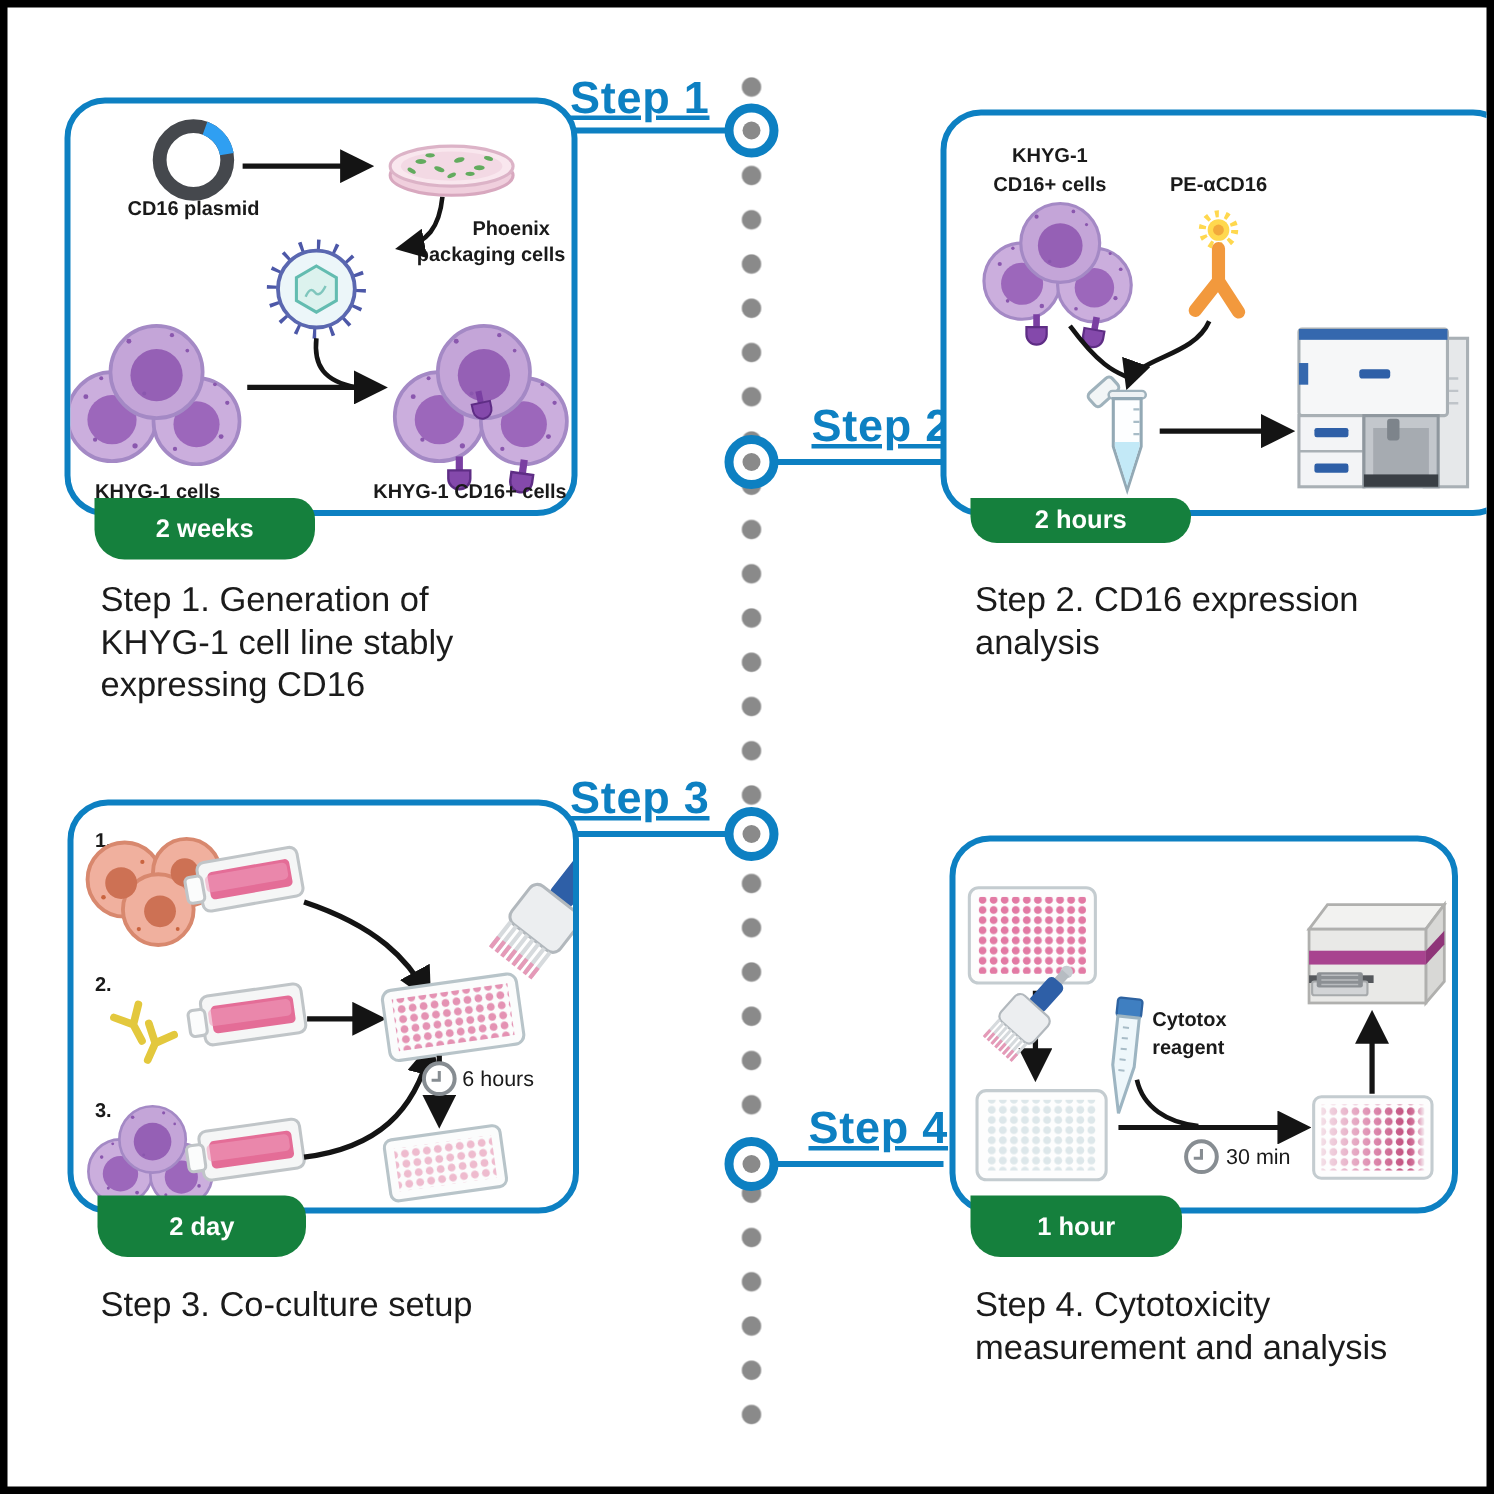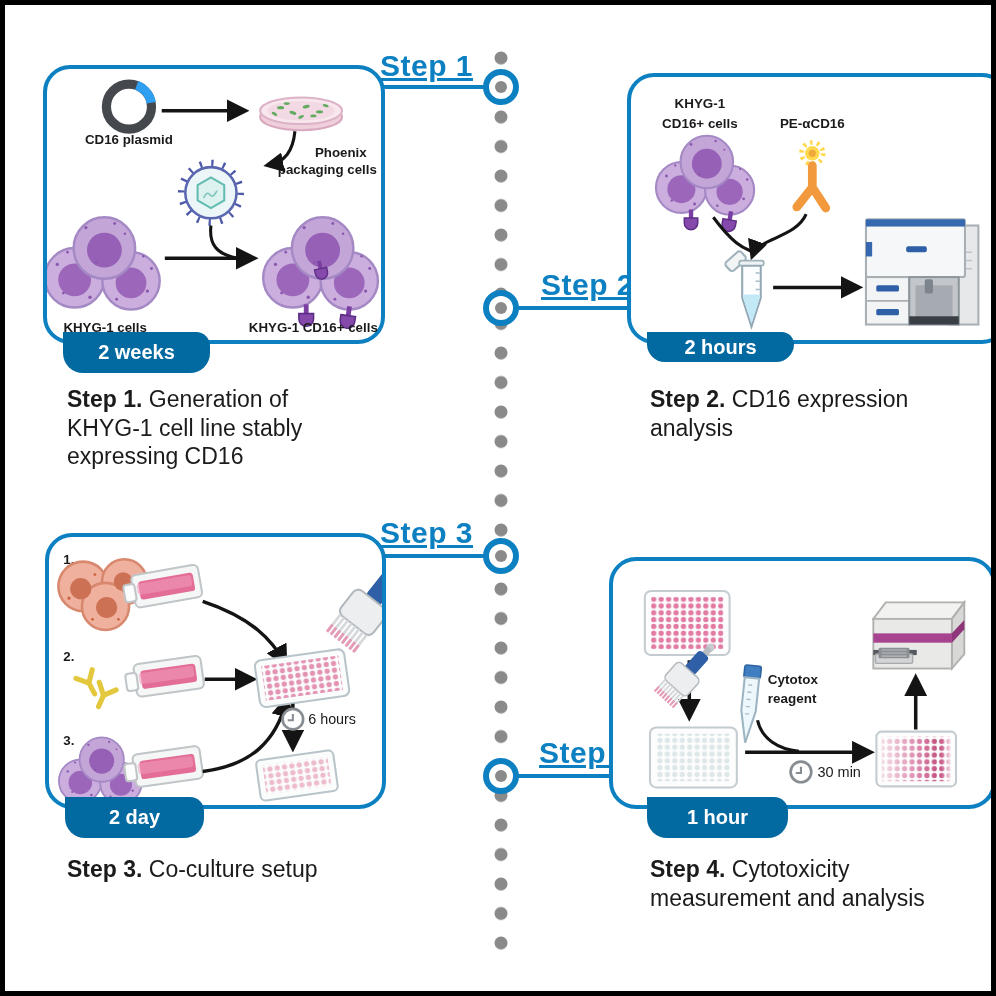--- a/index.html
+++ b/index.html
@@ -8,24 +8,24 @@
   .timeline{position:absolute;left:488px;top:45px;width:16px;height:902px;
     background-image:radial-gradient(circle at 8px 8px,#8a8a8a 6px,rgba(0,0,0,0) 6.9px);
     background-size:16px 29.5px;background-repeat:repeat-y;}
   .conn{position:absolute;height:4px;background:#0d80c2;}
   .node{position:absolute;width:24px;height:24px;border:6px solid #0d80c2;border-radius:50%;background:#fff;}
   .node::after{content:"";position:absolute;left:6px;top:6px;width:12px;height:12px;border-radius:50%;background:#8a8a8a;}
   .step-label{position:absolute;color:#0d80c2;font-weight:700;font-size:30px;letter-spacing:.5px;text-decoration:underline;}
   .ra{text-align:right;width:138px;}
   .panel{position:absolute;border:4px solid #0d80c2;border-radius:27px;background:#fff;}
   .panel svg{position:absolute;left:0;top:0;width:100%;height:100%;}
-  .badge{position:absolute;background:#0369a1;color:#fff;font-weight:700;font-size:20px;
+  .badge{position:absolute;background:#15803d;color:#fff;font-weight:700;font-size:17px;
     display:flex;align-items:center;justify-content:center;border-radius:0 14px 20px 20px;}
   .caption{position:absolute;font-size:23px;line-height:28.5px;color:#1b1b1b;}
-  .caption .b{font-weight:700;text-align:center;}
+  .caption .b{font-weight:400;text-align:center;}
   text{font-family:"Liberation Sans",sans-serif;font-weight:700;font-size:13px;fill:#1a1a1a;}
   .arrow{fill:none;stroke:#141414;stroke-width:3.4px;}
   .thin{stroke-width:3px;}
 </style>
 </head>
 <body>
 
 <div class="canvas">
 
   <svg width="0" height="0" style="position:absolute" aria-hidden="true">
@@ -263,21 +263,21 @@
         <rect x="-38" y="-20" width="76" height="40" rx="5" fill="#fbfcfc" stroke="#b8c4c9" stroke-width="2"></rect>
         <rect x="-32" y="-14" width="64" height="28" fill="#eebbce" mask="url(#dotmask)"></rect>
       </g>
     </svg>
   </div>
   <div class="badge" style="left:60px;top:792px;width:139px;height:41px;">2 day</div>
   <div class="caption" style="left:62px;top:850px;width:310px;">
     <span class="b">Step 3.</span><span> Co-culture setup</span>
   </div>
 
-  <div class="panel" style="left:604px;top:552px;width:331px;height:244px;padding-left:48px;">
+  <div class="panel" style="left:628px;top:552px;width:331px;height:244px;">
     <svg viewBox="0 0 323 236">
       <g transform="translate(50,60)">
         <rect x="-41" y="-31" width="82" height="62" rx="6" fill="#fdfdfd" stroke="#c4ccd0" stroke-width="2"></rect>
         <rect x="-35" y="-25" width="70" height="50" fill="#e27aa4" mask="url(#dotmask)"></rect>
       </g>
       <path class="arrow" d="M52 96 L52 150" marker-end="url(#ah)"></path>
       <use href="#pipette" transform="translate(38,122) rotate(42) scale(0.9)"></use>
       <g transform="translate(56,190)">
         <rect x="-42" y="-29" width="84" height="58" rx="6" fill="#fdfdfd" stroke="#c4ccd0" stroke-width="2"></rect>
         <rect x="-36" y="-23" width="72" height="46" fill="#dde7ea" mask="url(#dotmask)"></rect>

